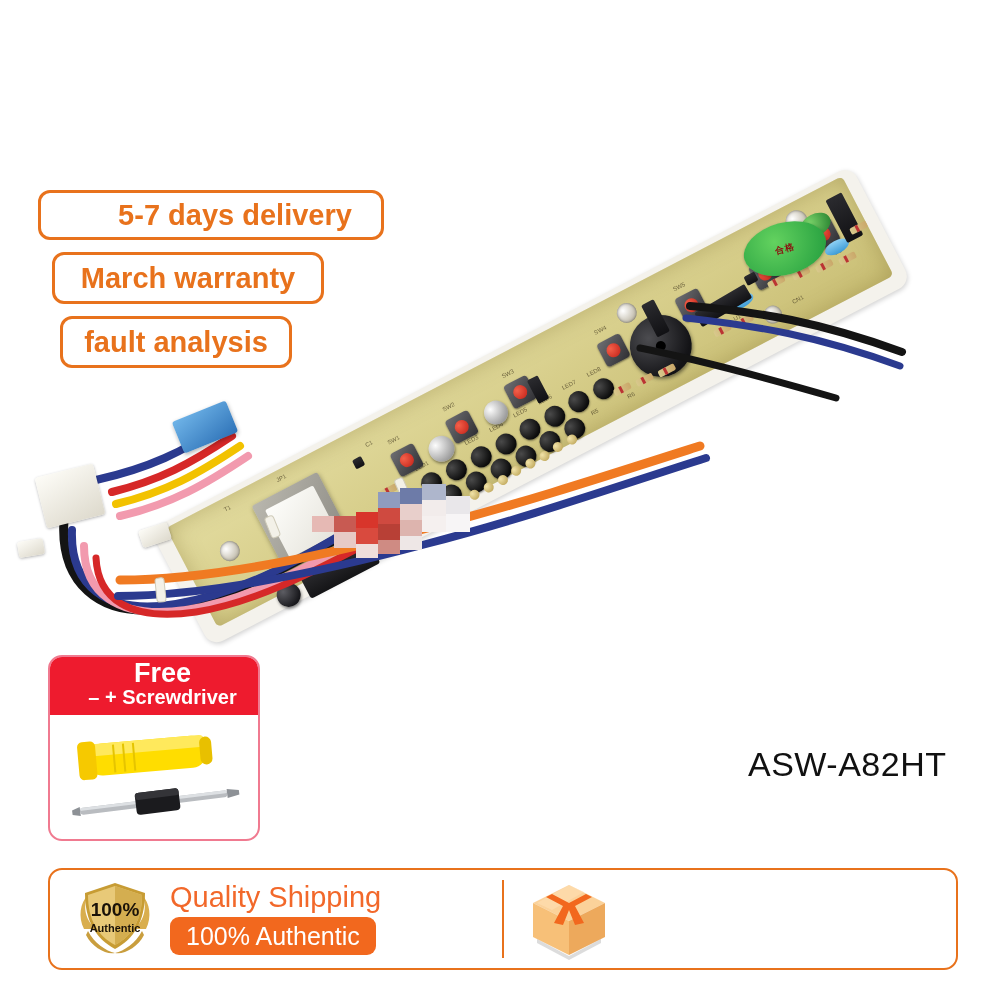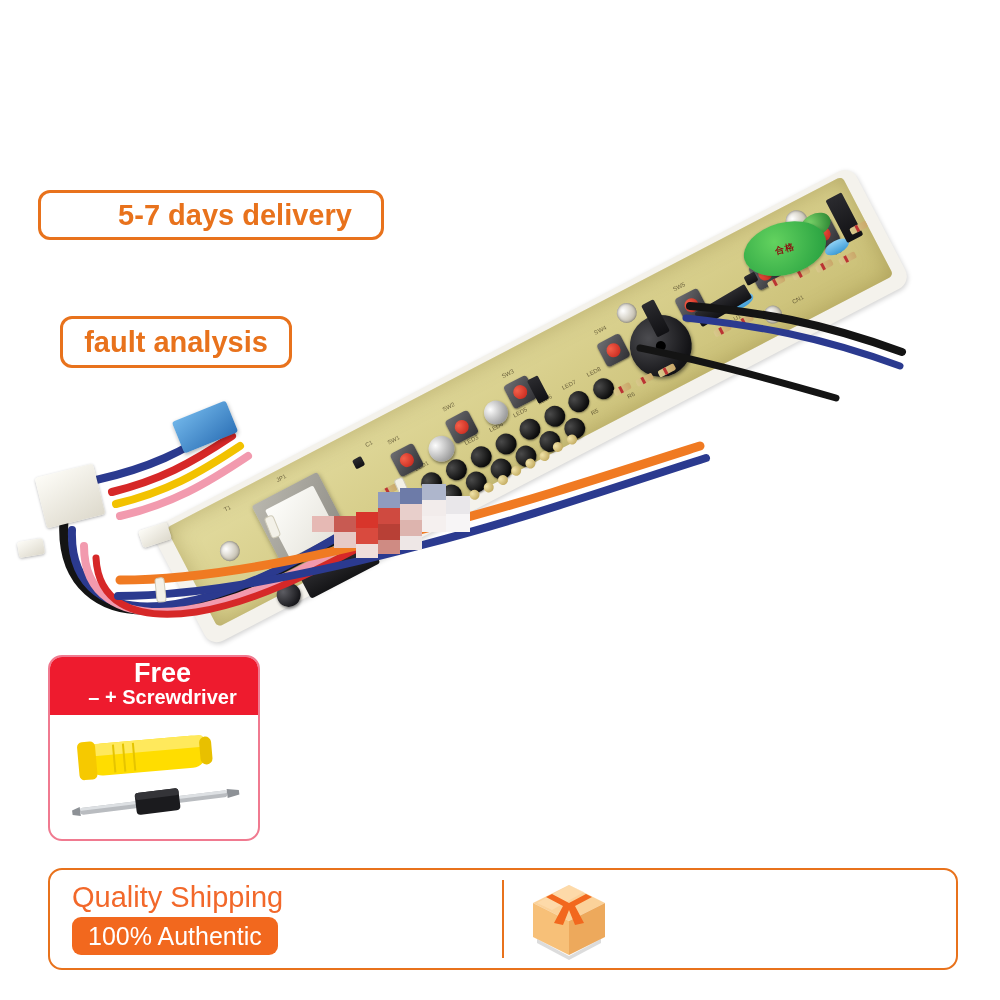--- a/index.html
+++ b/index.html
@@ -267,24 +267,28 @@
       <div style="left:88px;top:16px;width:22px;height:16px;background:#6d7ba8;"></div>
       <div style="left:110px;top:12px;width:24px;height:16px;background:#aeb6cc;"></div>
       <div style="left:134px;top:24px;width:24px;height:18px;background:#e9e7ea;"></div>
       <div style="left:134px;top:42px;width:24px;height:18px;background:#f7f5f6;"></div>
     </div>
   </div>
 
   <div class="badge" id="badge0">
     <span>5-7 days delivery</span>
   </div>
+  <div class="badge" id="badge1">
+    <span>March warranty</span>
+  </div>
   <div class="badge" id="badge2">
     <span>fault analysis</span>
   </div>
 
+  <div class="model" id="model0">ASW-A82HT</div>
 
   <div id="promo">
     <div id="promo-head">
       <div id="promo-free">Free</div>
       <div id="promo-sub">– + Screwdriver</div>
     </div>
     <svg id="sd-art" viewBox="0 0 208 118">
 
       <g transform="rotate(-5 104 36)">
         <rect x="38" y="20" width="118" height="32" rx="14" fill="#FFDD00"></rect>
@@ -302,20 +306,33 @@
         <rect x="86" y="72" width="44" height="22" rx="4" fill="#1b1b1e"></rect>
         <rect x="86" y="72" width="44" height="7" rx="3" fill="#343438"></rect>
         <polygon points="30,79 22,81.5 22,86 30,88" fill="#8d9196"></polygon>
         <polygon points="178,79 190,81.5 190,86 178,88" fill="#8d9196"></polygon>
       </g>
     </svg>
   </div>
 
   <div id="banner">
     <div class="bhalf">
+      <div class="shield-wrap">
+        <svg viewBox="0 0 86 84" width="86" height="84">
+          <path d="M12 52 C 6 40, 8 26, 16 18 C 10 30, 14 44, 24 52 Z" fill="#D9AE4E"></path>
+          <path d="M74 52 C 80 40, 78 26, 70 18 C 76 30, 72 44, 62 52 Z" fill="#D9AE4E"></path>
+          <path d="M16 54 C 22 66, 34 74, 43 76 C 34 78, 20 70, 14 58 Z" fill="#C99E3E"></path>
+          <path d="M70 54 C 64 66, 52 74, 43 76 C 52 78, 66 70, 72 58 Z" fill="#C99E3E"></path>
+          <path d="M43 6 L73 16 C 73 44, 62 62, 43 72 C 24 62, 13 44, 13 16 Z" fill="#C79C34"></path>
+          <path d="M43 9 L70 18 C 70 43, 60 59, 43 68 C 26 59, 16 43, 16 18 Z" fill="#E8C978"></path>
+          <path d="M43 9 L70 18 C 70 43, 60 59, 43 68 Z" fill="#D4AE50"></path>
+        </svg>
+        <div class="shield-txt sh-100">100%</div>
+        <div class="shield-txt sh-auth">Authentic</div>
+      </div>
       <div class="btext">
         <div class="bt-title">Quality Shipping</div>
         <div class="bt-pill">100% Authentic</div>
       </div>
     </div>
 
     <div id="bdiv"></div>
 
     <div class="bhalf">
       <svg class="boxicon" viewBox="0 0 86 84">

